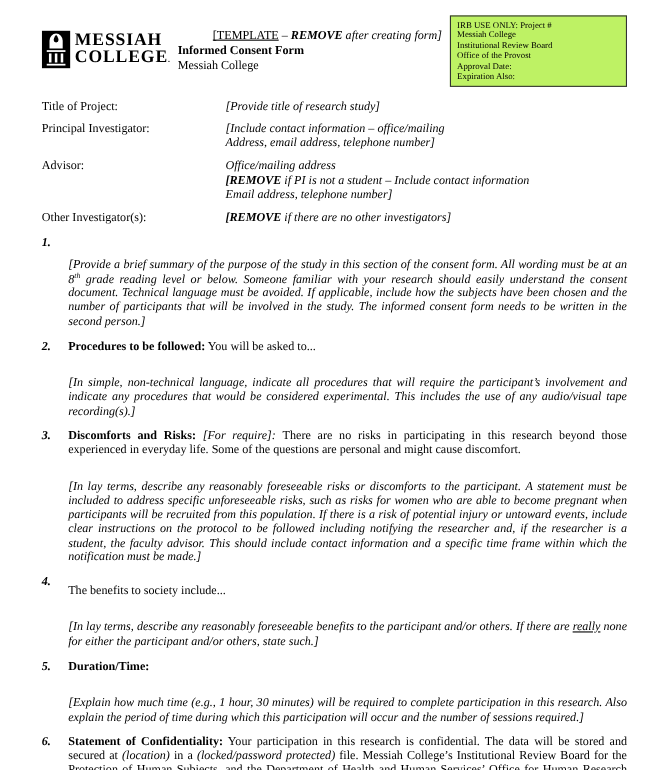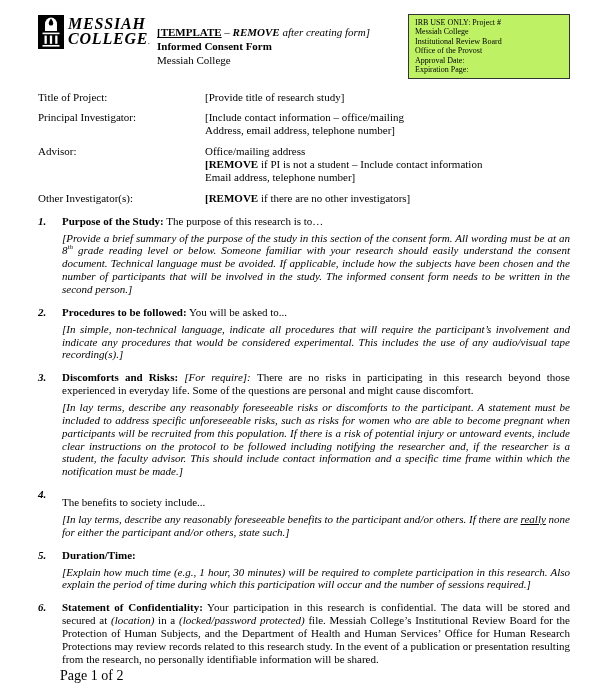--- a/index.html
+++ b/index.html
@@ -6,54 +6,54 @@
   body {
     width: 600px; height: 700px; overflow: hidden;
     background: #ffffff; color: #000;
     font-family: "Liberation Serif", serif;
     font-size: 11px; line-height: 1.17;
   }
   .page { padding: 14px 30px 0 38px; }
 
   
   .header { display: flex; align-items: flex-start; }
-  .logo { display: flex; margin-top: 0; font-style: italic; }
+  .logo { display: flex; margin-top: 13px; }
   .logo-icon { width: 26px; height: 36px; display: block; }
   .wordmark {
     margin-left: 4px; margin-top: 3px;
     font-weight: bold; font-size: 16px; line-height: 0.92;
     letter-spacing: 0.8px; white-space: nowrap;
   }
   .wordmark .tm { font-size: 7px; letter-spacing: 0; }
   .header-text { margin-left: 7px; margin-top: 12px; line-height: 1.25; width: 248px; }
-  .tpl-open { font-weight: bold; text-decoration: underline; }
+  .tpl-open { font-weight: normal; text-decoration: underline; margin-left: 32px; }
   .tpl-remove { font-weight: bold; font-style: italic; }
   .tpl-tail { font-style: italic; text-align: right; }
   .doc-title { font-weight: bold; }
   .irb-box {
     margin-left: auto; border: 1px solid #333; background: #bef264;
     width: 148px; padding: 3px 6px;
     font-size: 8px; line-height: 1.18;
   }
 
   
   .fields { margin-top: 12px; }
   .field-row { display: flex; margin-bottom: 8px; }
   .field-label { width: 167px; flex-shrink: 0; font-weight: normal; }
-  .field-value { }
+  .field-value { font-style: italic; }
   .rm { font-weight: bold; }
 
   
   .item { display: flex; margin-top: 10px; }
   .item-num { width: 24px; flex-shrink: 0; font-weight: bold; font-style: italic; }
   .item-body { flex: 1; text-align: justify; }
   .item-heading { font-weight: bold; }
   .ital { font-style: italic; }
   .para2 { margin-top: 8px; }
-  .note { font-style: italic; text-align: justify; margin-top: 4px; }
+  .note { font-style: italic; text-align: justify; margin-top: 20px; }
   .note .und { text-decoration: underline; }
   sup { font-size: 7px; line-height: 0; }
 
   .footer { margin-top: 2px; font-size: 14px; margin-left: 22px; }
 </style>
 </head>
 <body>
 
 <div class="page">
 
@@ -80,21 +80,21 @@
       <div class="doc-title">Informed Consent Form</div>
       <div>Messiah College</div>
     </div>
 
     <div class="irb-box">
       <div>IRB USE ONLY: Project #</div>
       <div>Messiah College</div>
       <div>Institutional Review Board</div>
       <div>Office of the Provost</div>
       <div>Approval Date:</div>
-      <div>Expiration Page:</div>
+      <div>Expiration Also:</div>
     </div>
   </div>
 
   <div class="fields">
 
     <div class="field-row">
       <div class="field-label">Title of Project:</div>
       <div class="field-value">[Provide title of research study]</div>
     </div>
 
@@ -119,21 +119,20 @@
       <div class="field-label">Other Investigator(s):</div>
       <div class="field-value"><span class="rm">[REMOVE</span><span> if there are no other investigators]</span></div>
     </div>
   </div>
 
   <div>
 
     <div class="item">
       <div class="item-num">1.</div>
       <div class="item-body">
-        <div><span class="item-heading">Purpose of the Study:</span><span> The purpose of this research is to…</span></div>
         <div class="note"><span>[Provide a brief summary of the purpose of the study in this section of the consent form.  All wording must be at an 8</span><sup>th</sup><span> grade reading level or below. Someone familiar with your research should easily understand the consent document. Technical language must be avoided. If applicable, include how the subjects have been chosen and the number of participants that will be involved in the study. The informed consent form needs to be written in the second person.]</span></div>
       </div>
     </div>
 
     <div class="item">
       <div class="item-num">2.</div>
       <div class="item-body">
         <div><span class="item-heading">Procedures to be followed:</span><span> You will be asked to...</span></div>
         <div class="note">[In simple, non-technical language, indicate all procedures that will require the participant’s involvement and indicate any procedures that would be considered experimental. This includes the use of any audio/visual tape recording(s).]</div>
       </div>

